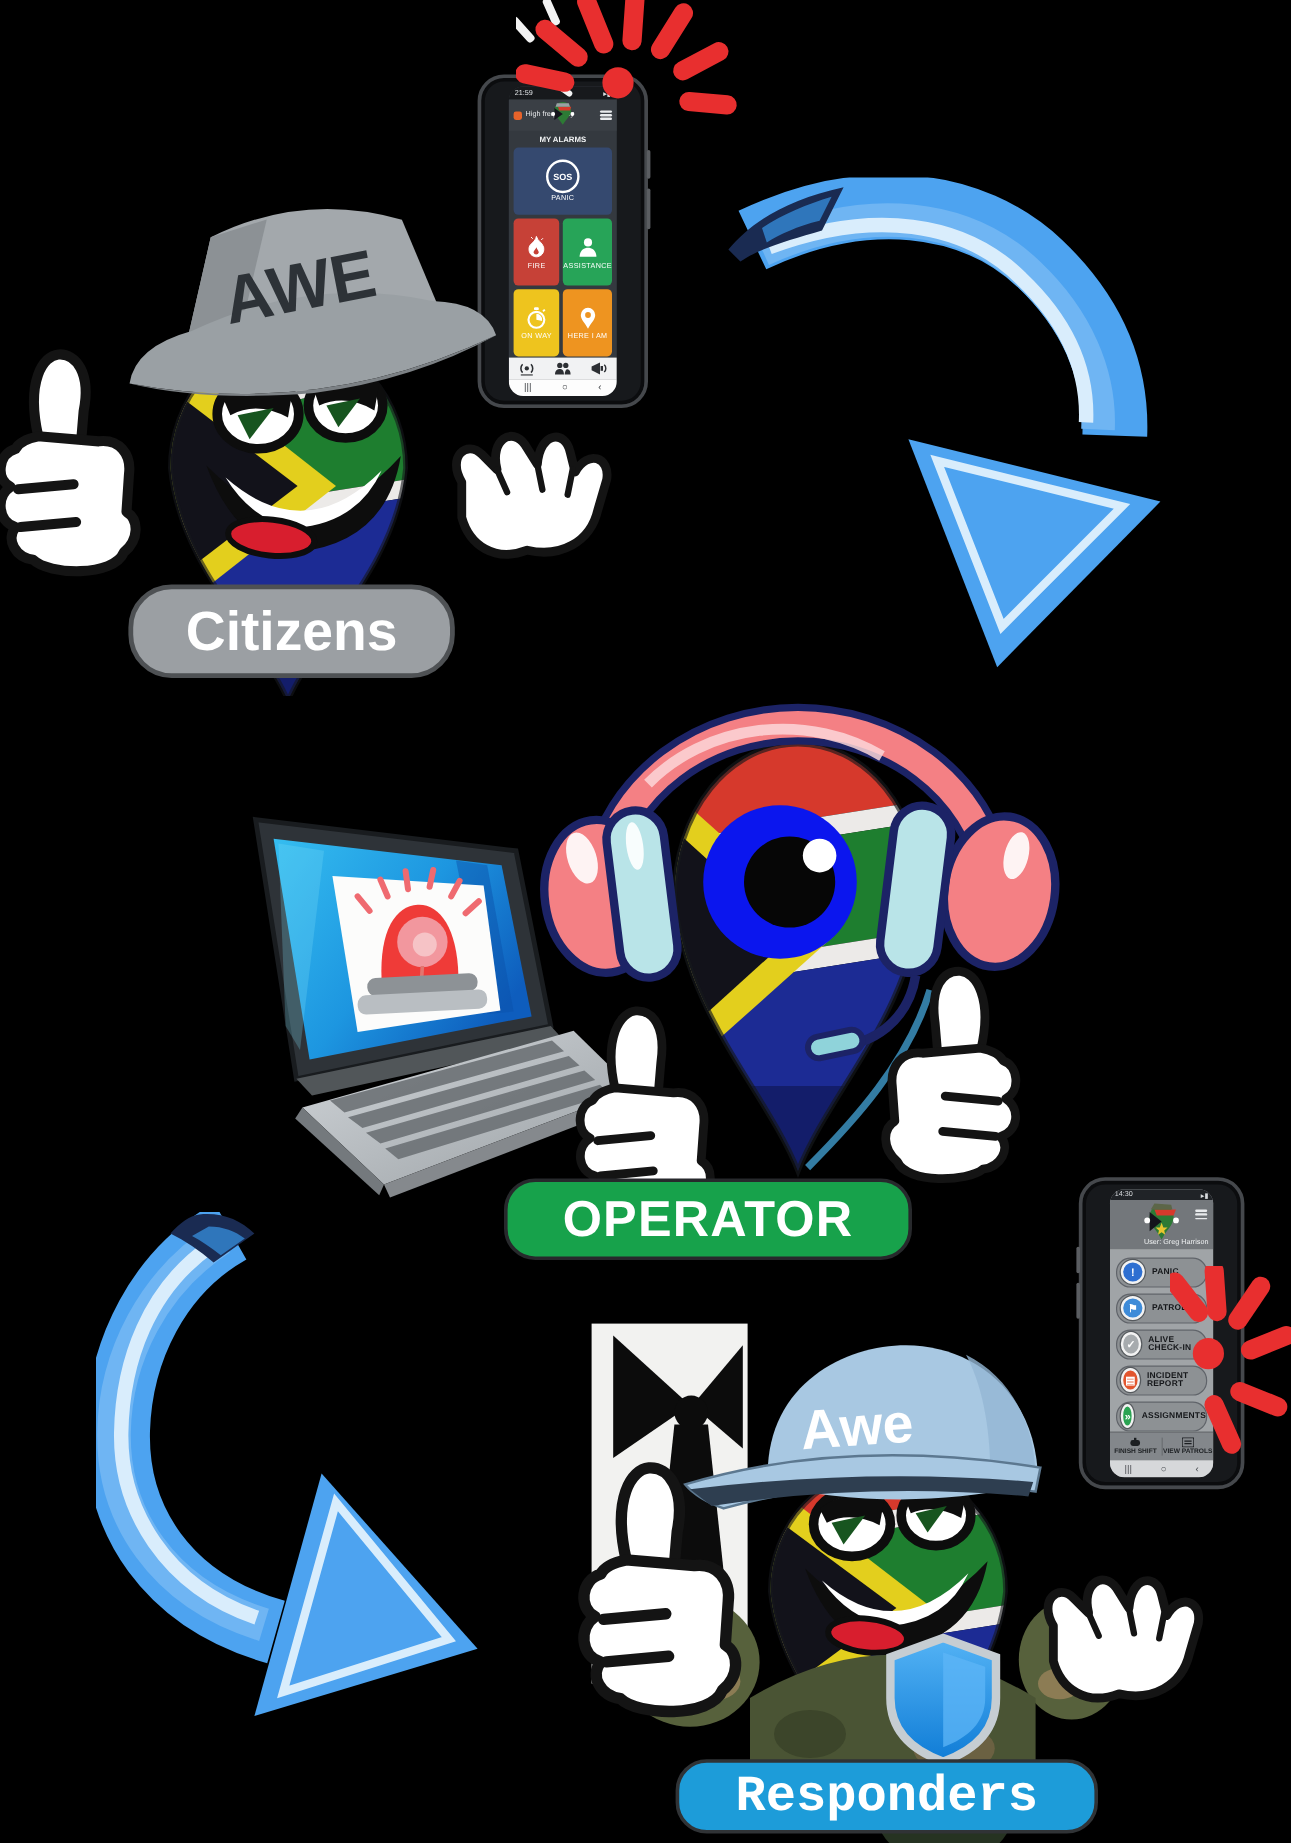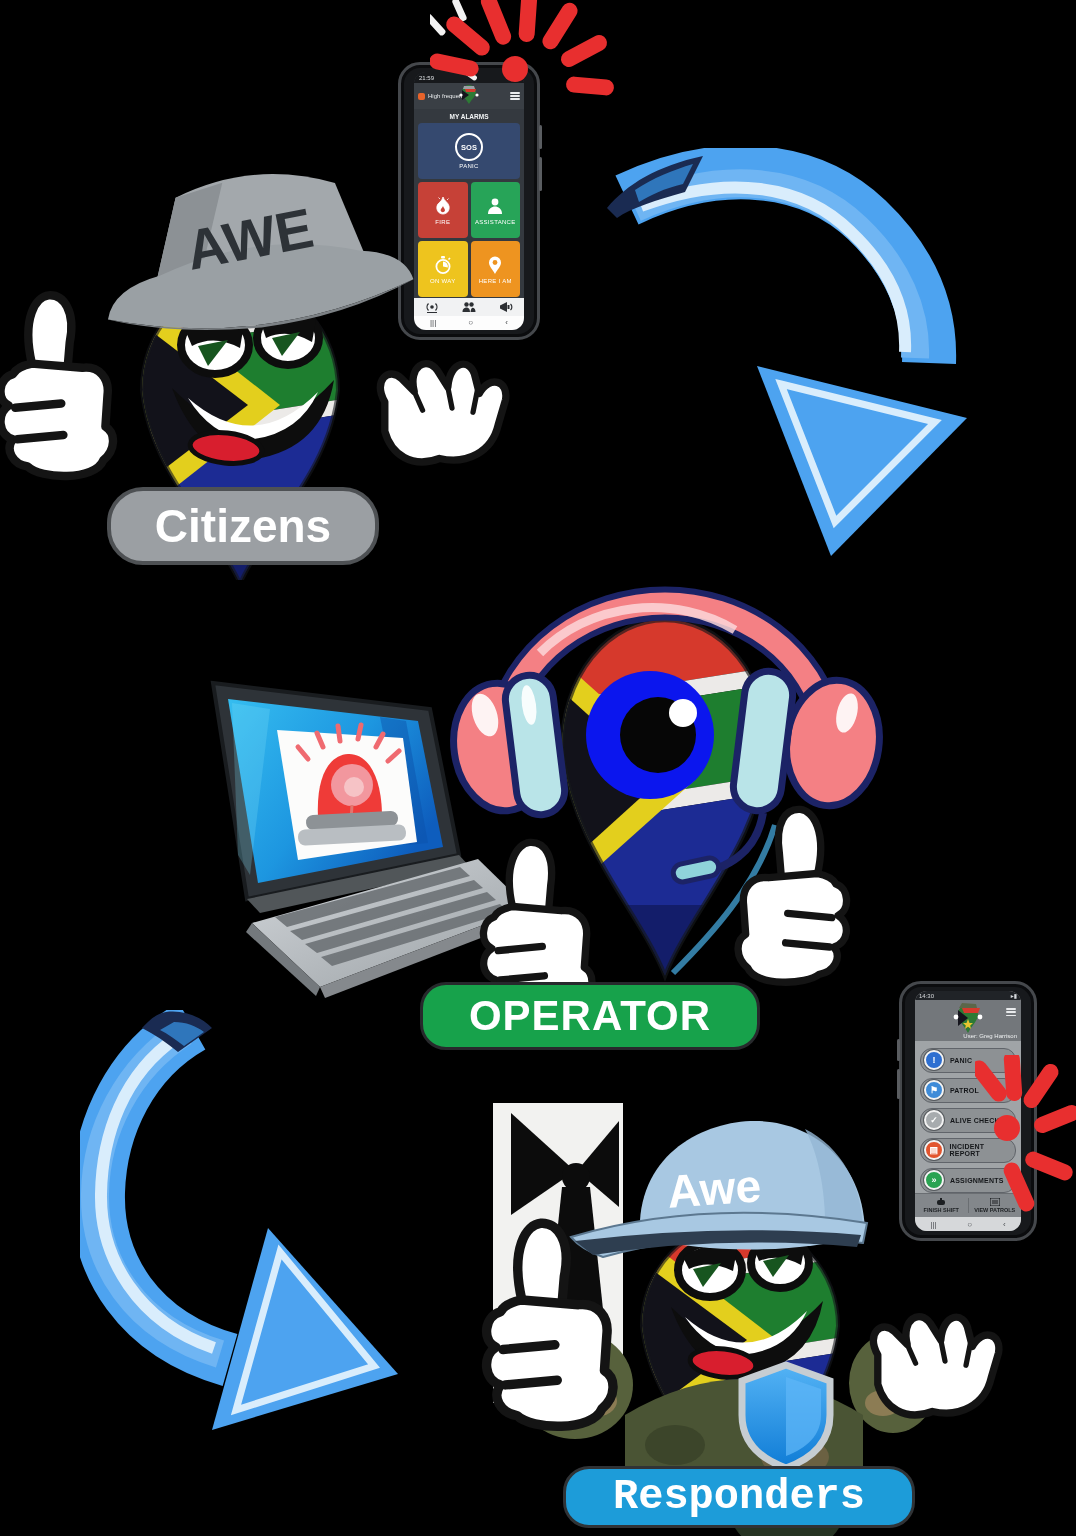--- a/index.html
+++ b/index.html
@@ -10,21 +10,21 @@
   .pill{position:absolute;display:flex;align-items:center;justify-content:center;
         color:#fff;font-weight:bold;}
   #citizens-pill{left:107px;top:487px;width:264px;height:70px;background:#9b9fa3;
         border:4px solid #4e5154;border-radius:36px;font-size:46px;}
   #operator-pill{left:420px;top:982px;width:334px;height:62px;background:#17a24b;
         border:3px solid #27292c;border-radius:26px;font-size:42px;letter-spacing:1px;}
   #responders-pill{left:563px;top:1466px;width:346px;height:56px;background:#1d9cd9;
         border:3px solid #303336;border-radius:26px;font-size:42px;font-family:Liberation Mono, monospace;}
   
   .phone{position:absolute;background:#17191c;border-radius:22px;border:3px solid #45484c;
-         box-shadow:inset 0 0 0 3px #0b0c0e, 0 0 0 1px #000;box-sizing:border-box;padding:7px 13px;}
+         box-shadow:inset 0 0 0 3px #0b0c0e, 0 0 0 1px #000;box-sizing:border-box;padding:7px 23px;}
   .phone .btn-side{position:absolute;background:#5a5d61;width:3px;border-radius:2px;}
   .screen{width:100%;height:100%;border-radius:12px;overflow:hidden;display:flex;flex-direction:column;}
   
   #citizen-phone{left:398px;top:62px;width:142px;height:278px;}
   #citizen-phone .screen{background:#34393f;}
   .p1-status{height:11px;background:#17191c;color:#dde0e3;font-size:6px;display:flex;
              justify-content:space-between;align-items:center;padding:0 5px;}
   .p1-header{height:26px;background:#3a3f45;display:flex;align-items:center;padding:0 4px;position:relative;}
   .hf-dot{width:7px;height:7px;border-radius:2px;background:#e8632a;}
   .hf-name{font-size:6px;color:#e9ebed;margin-left:3px;}

